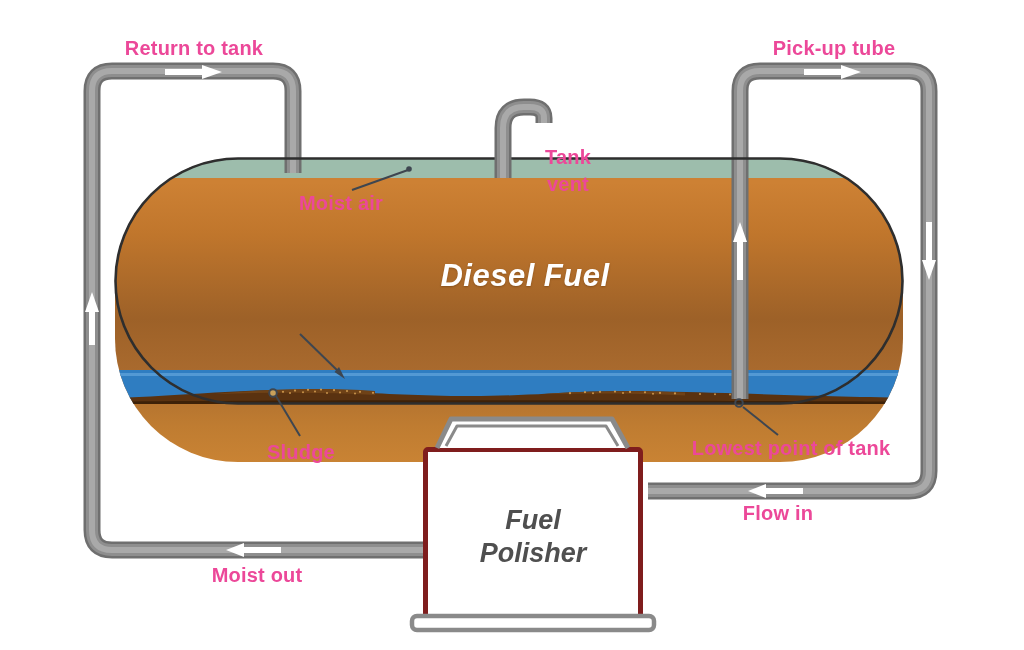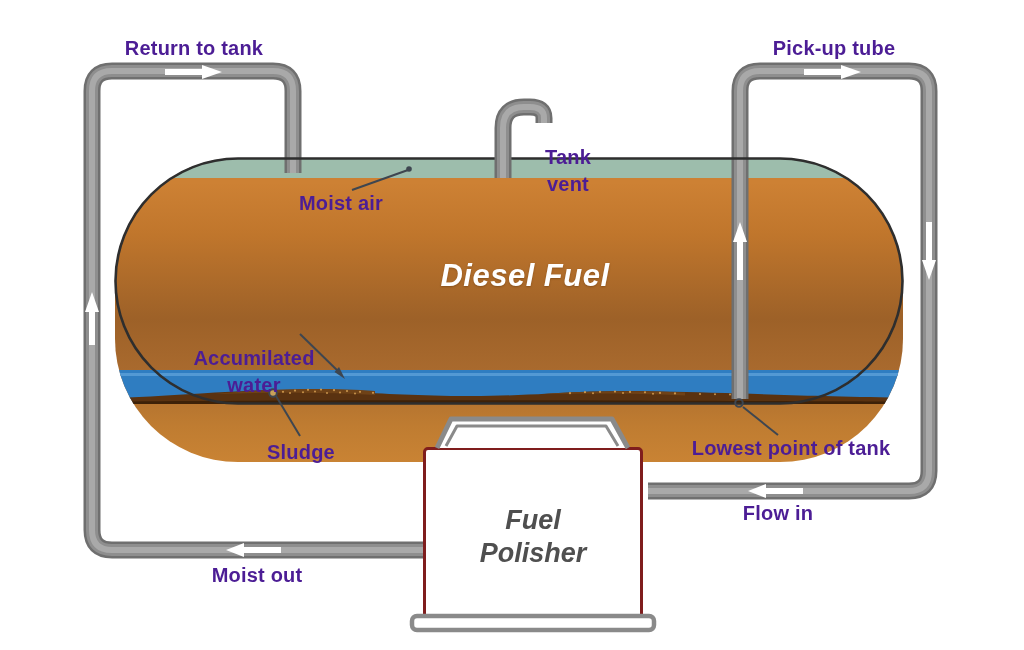--- a/index.html
+++ b/index.html
@@ -23,30 +23,30 @@
   #sludge-svg{position:absolute;left:0;top:206px;width:788px;height:40px;}
   #diesel-fuel-label{
     position:absolute;left:410px;top:118px;transform:translate(-50%,-50%);
     color:#ffffff;font-size:31px;font-weight:bold;font-style:italic;letter-spacing:.5px;
     text-shadow:0 1px 2px rgba(70,35,0,.35);white-space:nowrap;
   }
 
   
   #fuel-polisher-box{
     position:absolute;left:423px;top:447px;width:220px;height:173px;box-sizing:border-box;
-    border:3px solid #7f1d1d;border-radius:5px;background:#ffffff;z-index:2;
+    border:5px solid #7f1d1d;border-radius:5px;background:#ffffff;z-index:2;
     display:flex;align-items:center;justify-content:center;text-align:center;
   }
   #fuel-polisher-box .txt{
     color:#4f4f4f;font-size:27px;font-weight:bold;font-style:italic;line-height:33px;margin-top:6px;
   }
 
   
   .lbl{
-    position:absolute;transform:translate(-50%,-50%);color:#4c1d95;
+    position:absolute;transform:translate(-50%,-50%);color:#ec4899;
     font-size:20px;font-weight:bold;letter-spacing:.2px;white-space:nowrap;z-index:4;
     text-align:center;
   }
   .lbl.two-line{line-height:27px;margin-top:44px;}
 </style>
 </head>
 <body>
 
 <div id="stage">
 
@@ -169,24 +169,20 @@
 
   <div class="lbl" style="left:834px;top:48px">Pick-up tube</div>
 
   <div class="lbl two-line" style="left:568px;top:127px">
     <div>Tank</div>
     <div>vent</div>
   </div>
 
   <div class="lbl" style="left:341px;top:203px">Moist air</div>
 
-  <div class="lbl two-line" style="left:254px;top:328px">
-    <div>Accumilated</div>
-    <div>water</div>
-  </div>
 
   <div class="lbl" style="left:301px;top:452px">Sludge</div>
 
   <div class="lbl" style="left:791px;top:448px">Lowest point of tank</div>
 
   <div class="lbl" style="left:778px;top:513px">Flow in</div>
 
   <div class="lbl" style="left:257px;top:575px">Moist out</div>
 
 </div>

